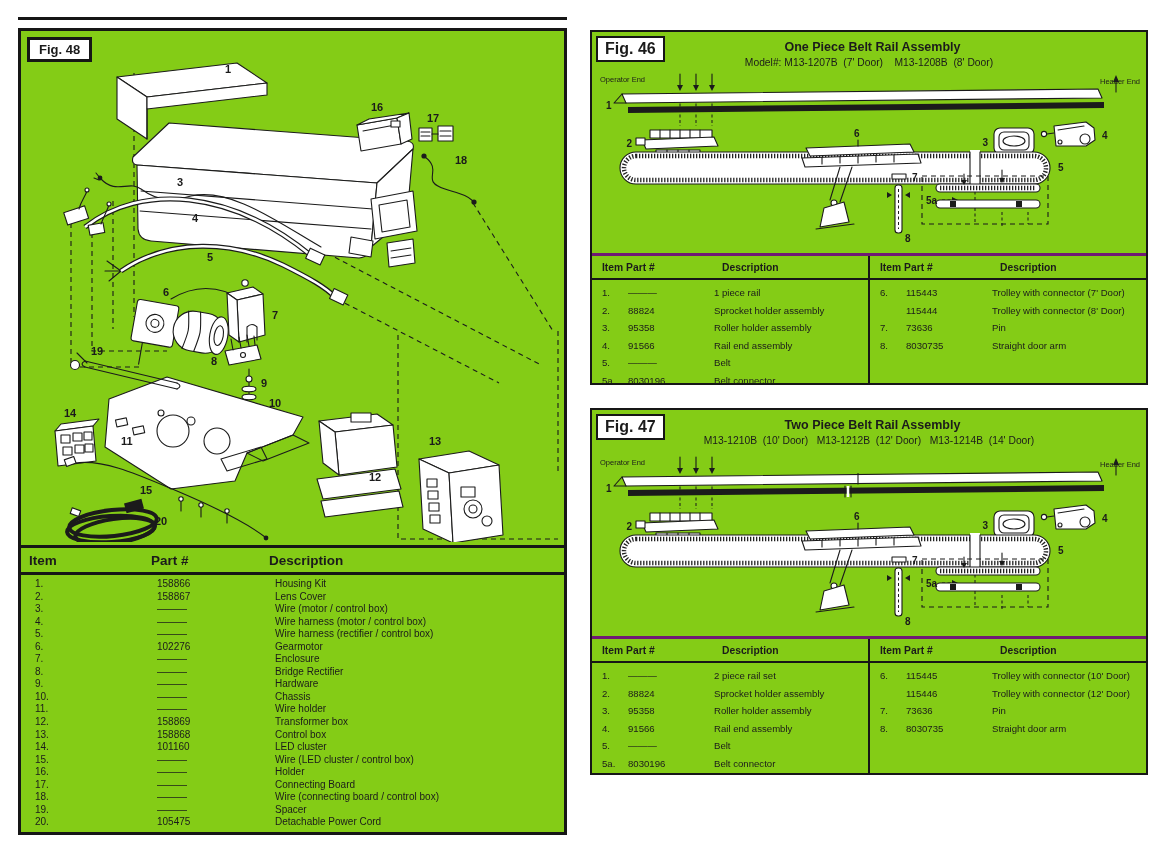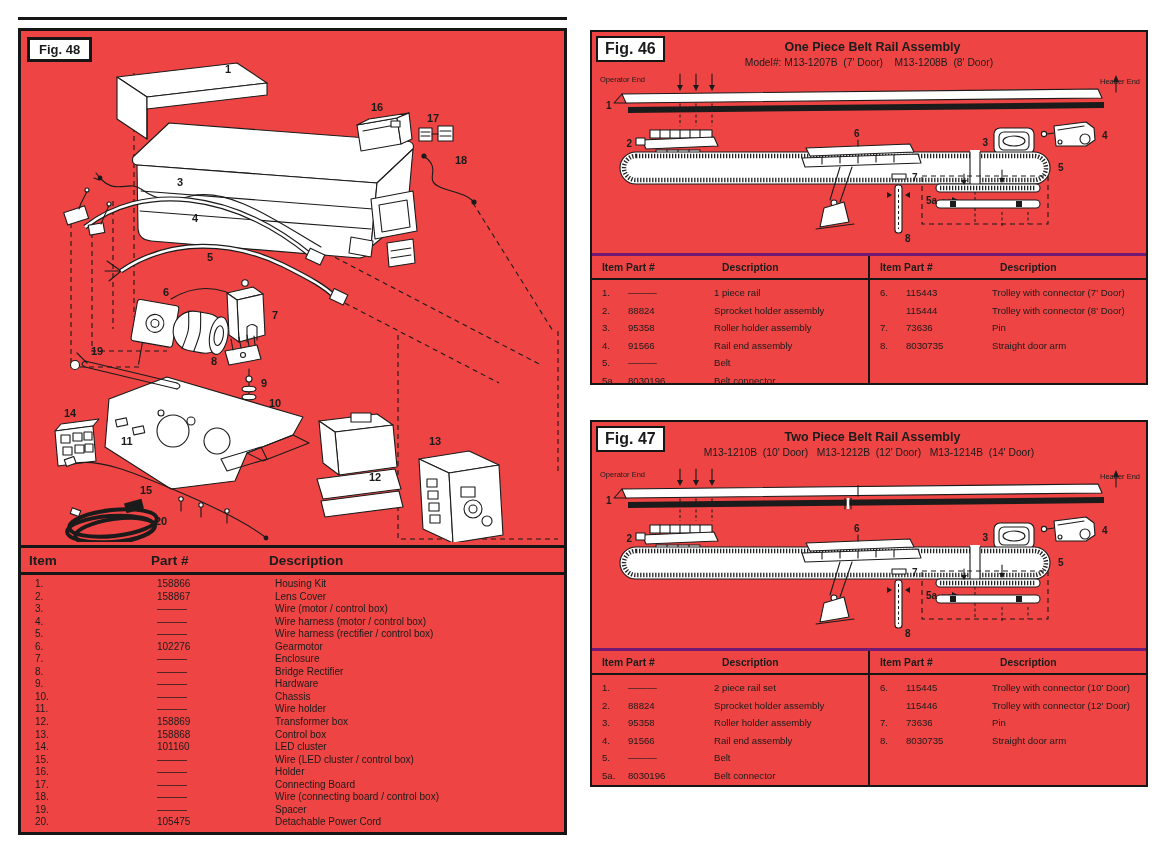--- a/index.html
+++ b/index.html
@@ -1,21 +1,21 @@
 <!DOCTYPE html>
 <html><head>
 <meta charset="utf-8">
 <style>
   html,body{margin:0;padding:0;background:#ffffff;}
   body{width:1168px;height:868px;position:relative;font-family:"Liberation Sans",sans-serif;color:#1b1b1b;overflow:hidden;}
-  .panel{position:absolute;background:#ef4444;border:3px solid #161616;}
+  .panel{position:absolute;background:#84cc16;border:3px solid #161616;}
   #topline{position:absolute;left:18px;top:17px;width:549px;height:3px;background:#161616;}
   #p48{left:18px;top:28px;width:543px;height:801px;}
   #p46{left:590px;top:30px;width:554px;height:351px;border-width:2px;}
-  #p47{left:590px;top:408px;width:554px;height:363px;border-width:2px;margin-top:12px;}
+  #p47{left:590px;top:408px;width:554px;height:363px;border-width:2px;}
   .figtag{position:absolute;left:6px;top:6px;background:#fff;border:3px solid #161616;padding:2px 9px;font-weight:bold;font-size:13px;z-index:5;}
   #p46 .figtag,#p47 .figtag{border-width:2px;font-size:16px;padding:2px 7px;left:4px;top:4px;}
   .ttl{position:absolute;top:8px;left:7px;right:0;text-align:center;font-weight:bold;font-size:12.5px;}
   .mdl{position:absolute;top:25px;left:0;right:0;text-align:center;font-size:10.3px;white-space:pre;}
   svg{position:absolute;left:0;}
   svg text{font-family:"Liberation Sans",sans-serif;fill:#1b1b1b;}
   .co{font-weight:bold;font-size:10px;}
   .co48{font-weight:bold;font-size:11px;}
   .sm{font-size:7.5px;}
   .ln{stroke:#1b1b1b;stroke-width:1.1;fill:none;stroke-linejoin:round;stroke-linecap:round;}

